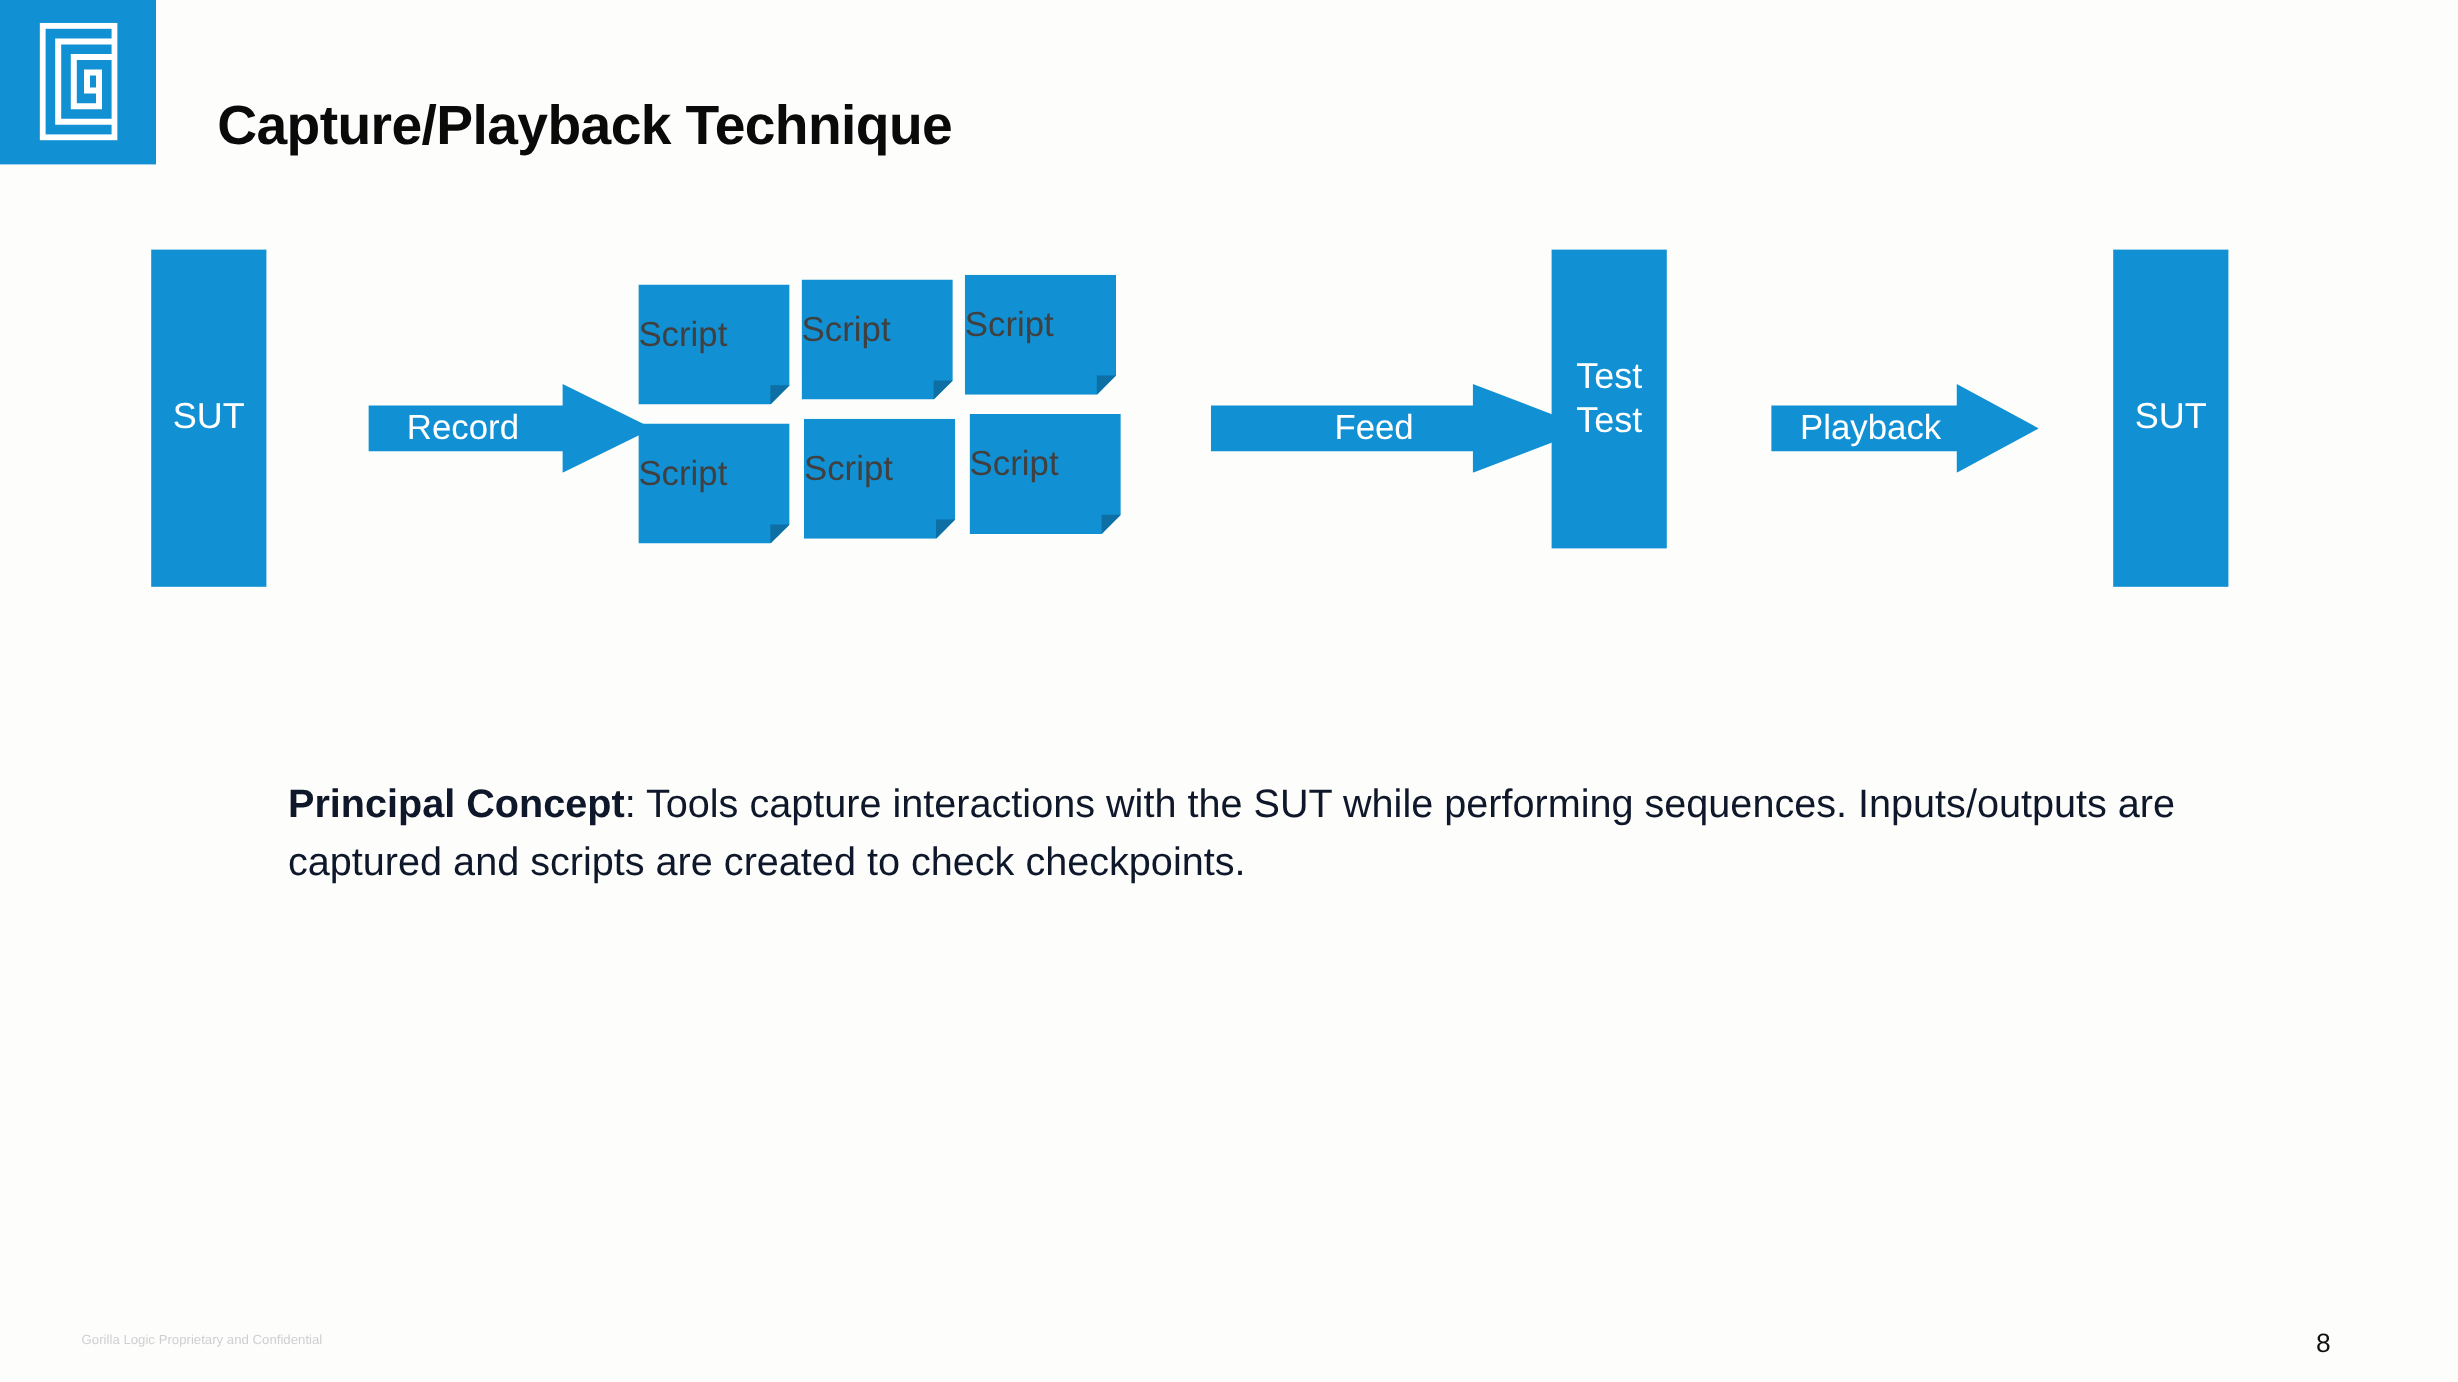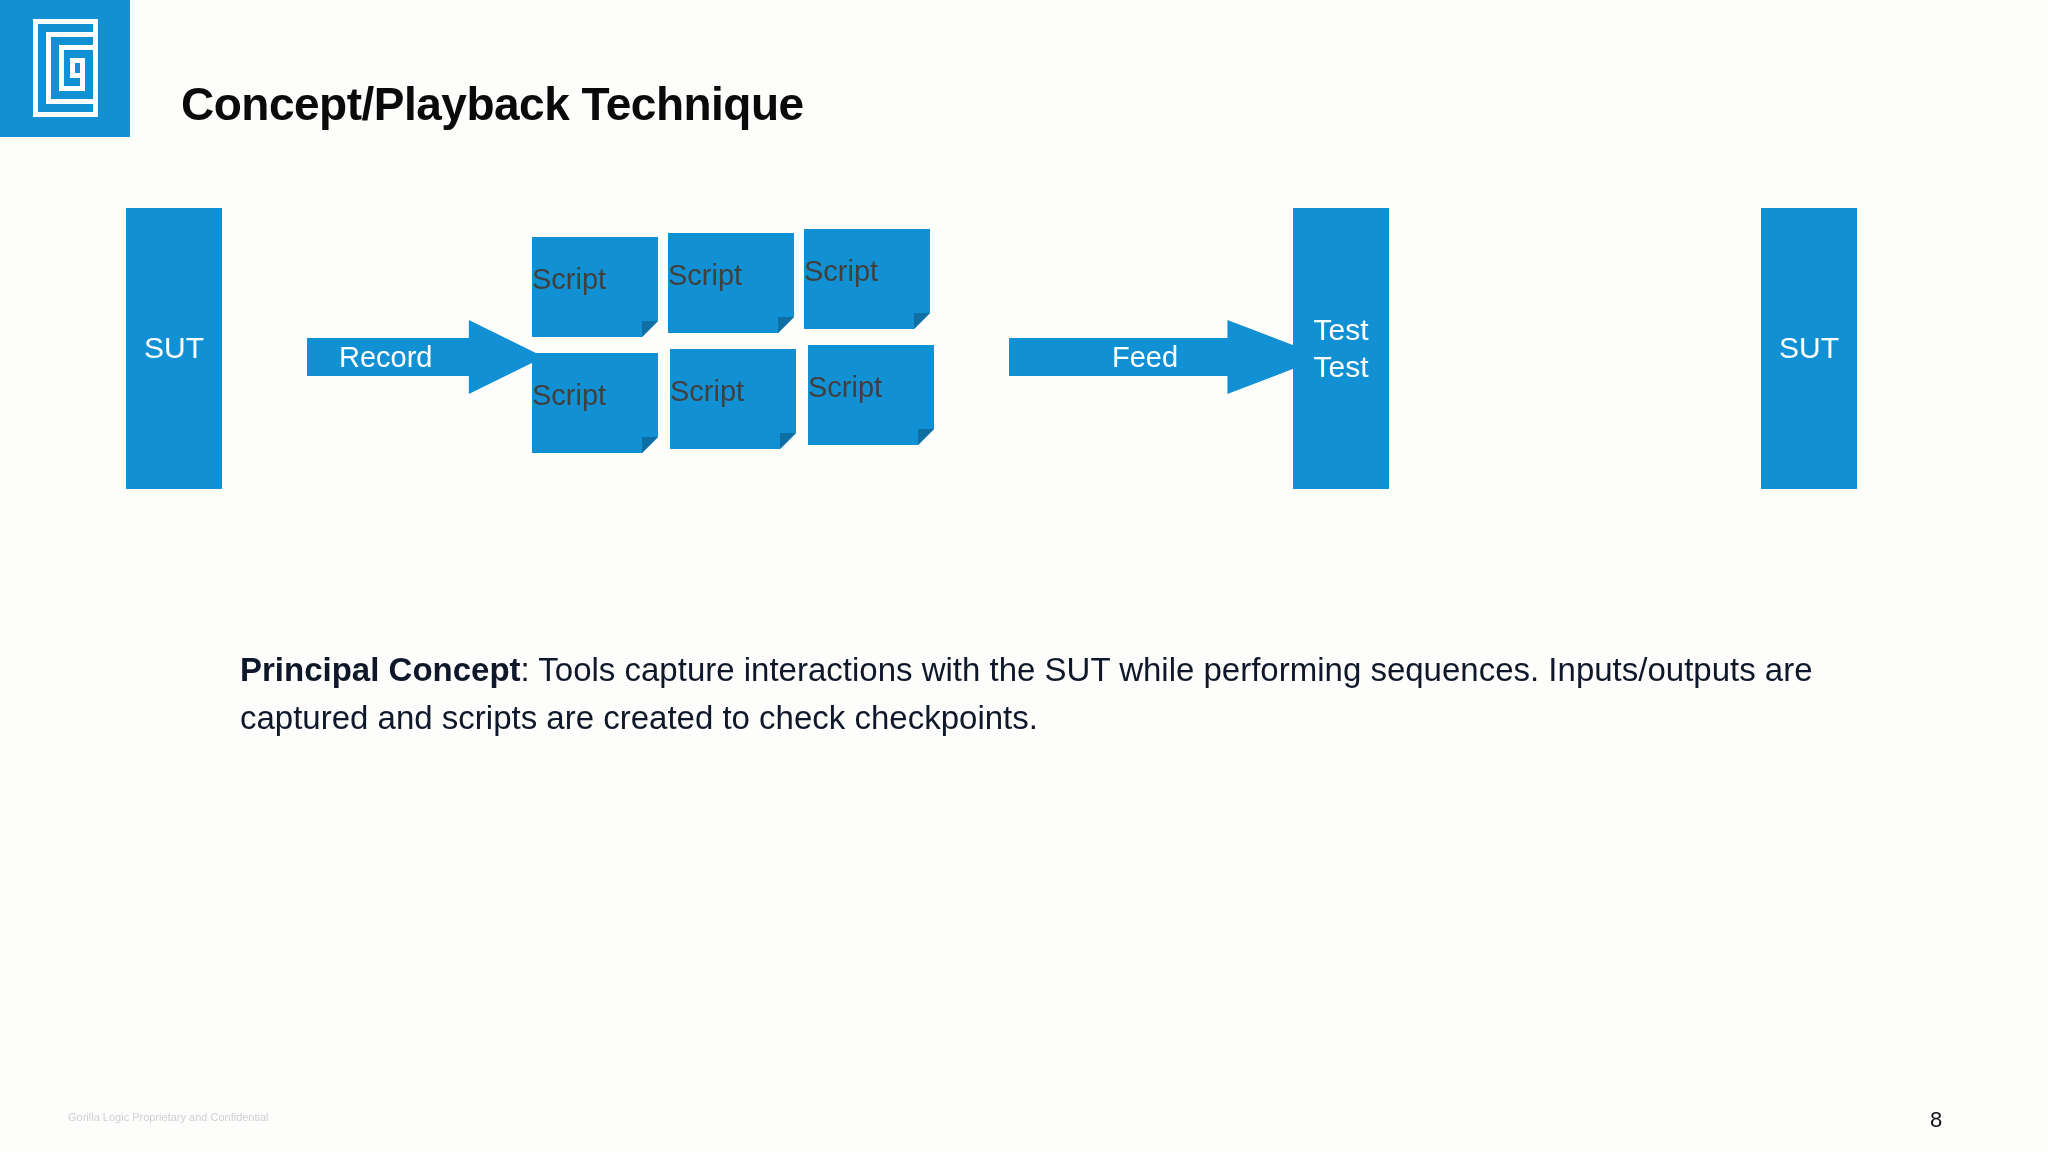--- a/index.html
+++ b/index.html
@@ -146,21 +146,21 @@
     <svg width="65" height="98" viewBox="0 0 65 98" fill="none" xmlns="http://www.w3.org/2000/svg">
       <g stroke="#ffffff" stroke-width="5" fill="none">
         <rect x="2.5" y="2.5" width="60" height="93"></rect>
         <path d="M62.5 15.5 L15.5 15.5 L15.5 82.5 L62.5 82.5"></path>
         <path d="M62.5 28.5 L28.5 28.5 L28.5 69.5 L49.5 69.5 L49.5 41.5 L39.5 41.5 L39.5 56.5 L49.5 56.5"></path>
       </g>
     </svg>
   </span>
 </div>
 
-<div id="slide-title">Concept/Playback Technique</div>
+<div id="slide-title">Capture/Playback Technique</div>
 
 <div id="diagram">
 
   <div class="sut-box" style="left:126px; top:208px; width:96px; height:281px;">
     <span>SUT</span>
   </div>
 
   <div class="flow-arrow" style="left:307px; top:320px; width:205px; height:74px; padding-left:32px;">
     <svg class="arrow-shape" viewBox="0 0 205 74" preserveAspectRatio="none">
       <polygon points="0,18 140,18 140,0 205,37 140,74 140,56 0,56" fill="#1191d4"></polygon>
@@ -216,25 +216,31 @@
     <span class="card-label">Script</span>
   </div>
 
   <div class="flow-arrow" style="left:1009px; top:320px; width:212px; height:74px; padding-left:103px;align-items:center;">
     <svg class="arrow-shape" viewBox="0 0 212 74" preserveAspectRatio="none">
       <polygon points="0,18 147,18 147,0 212,37 147,74 147,56 0,56" fill="#1191d4"></polygon>
     </svg>
     <span class="arrow-label">Feed</span>
   </div>
 
-  <div class="sut-box" style="left:1293px; top:208px; width:96px; height:281px; flex-direction:column;">
+  <div class="sut-box" style="left:1293px; top:208px; width:96px; height:249px; flex-direction:column;">
     <span>Test</span>
     <span>Test</span>
   </div>
 
+  <div class="flow-arrow" style="left:1476px; top:320px; width:199px; height:74px; padding-left:24px;">
+    <svg class="arrow-shape" viewBox="0 0 199 74" preserveAspectRatio="none">
+      <polygon points="0,18 138,18 138,0 199,37 138,74 138,56 0,56" fill="#1191d4"></polygon>
+    </svg>
+    <span class="arrow-label">Playback</span>
+  </div>
 
   <div class="sut-box" style="left:1761px; top:208px; width:96px; height:281px;">
     <span>SUT</span>
   </div>
 
 </div>
 
 <p id="body-copy">
   <span class="lead">Principal Concept</span><span>: Tools capture interactions with the SUT while performing sequences. Inputs/outputs are captured and scripts are created to check checkpoints.</span>
 </p>

